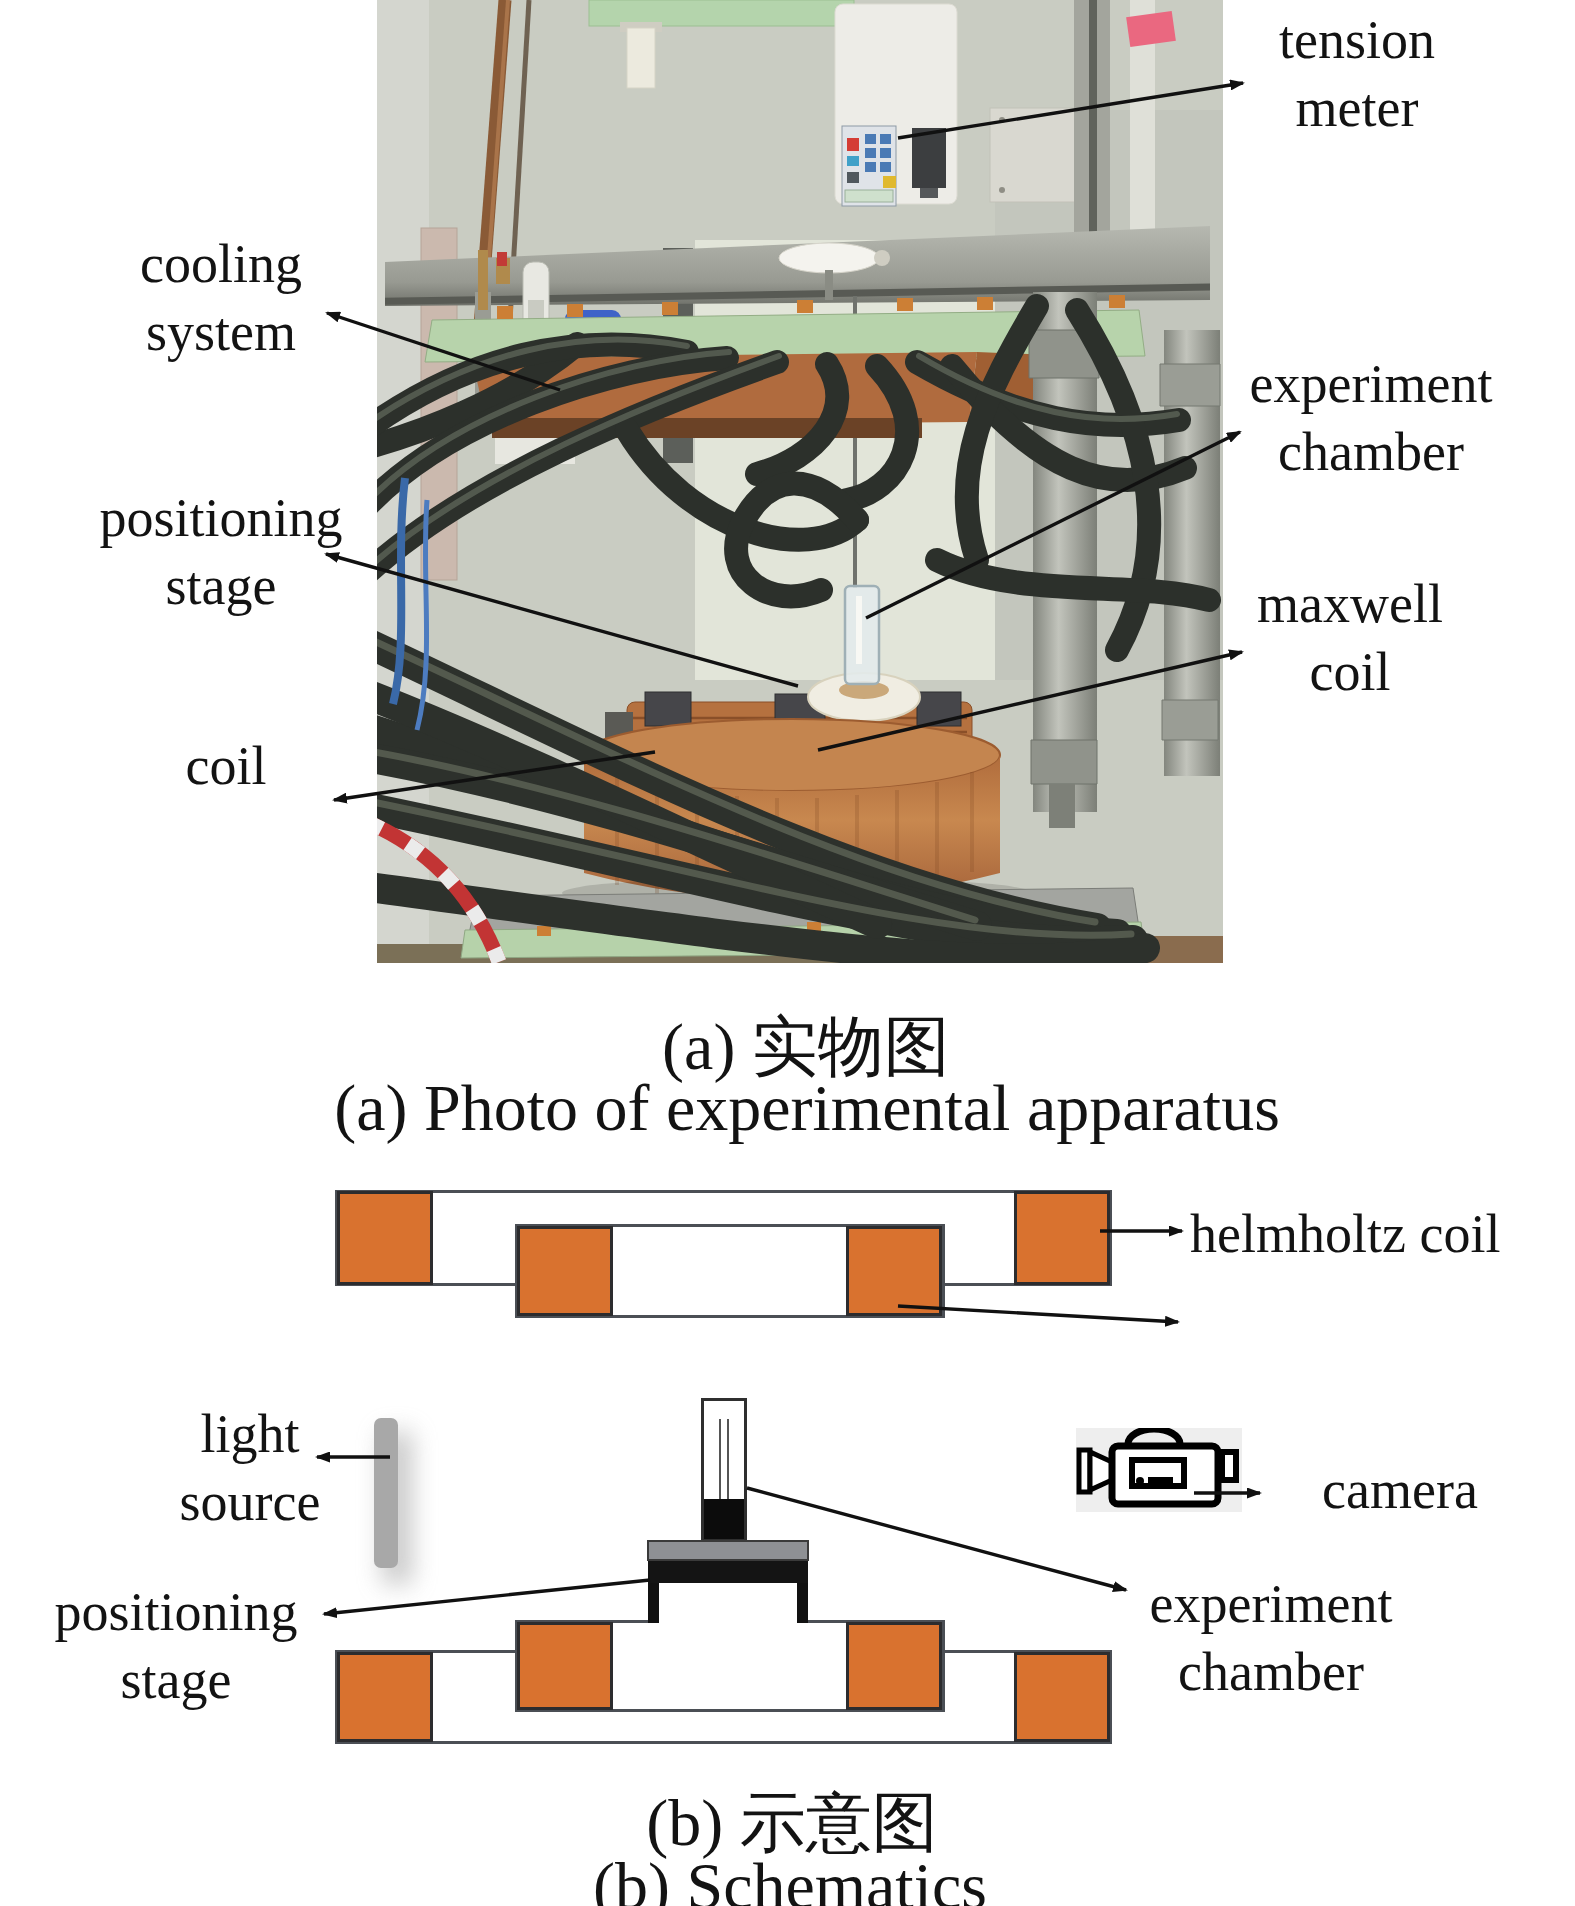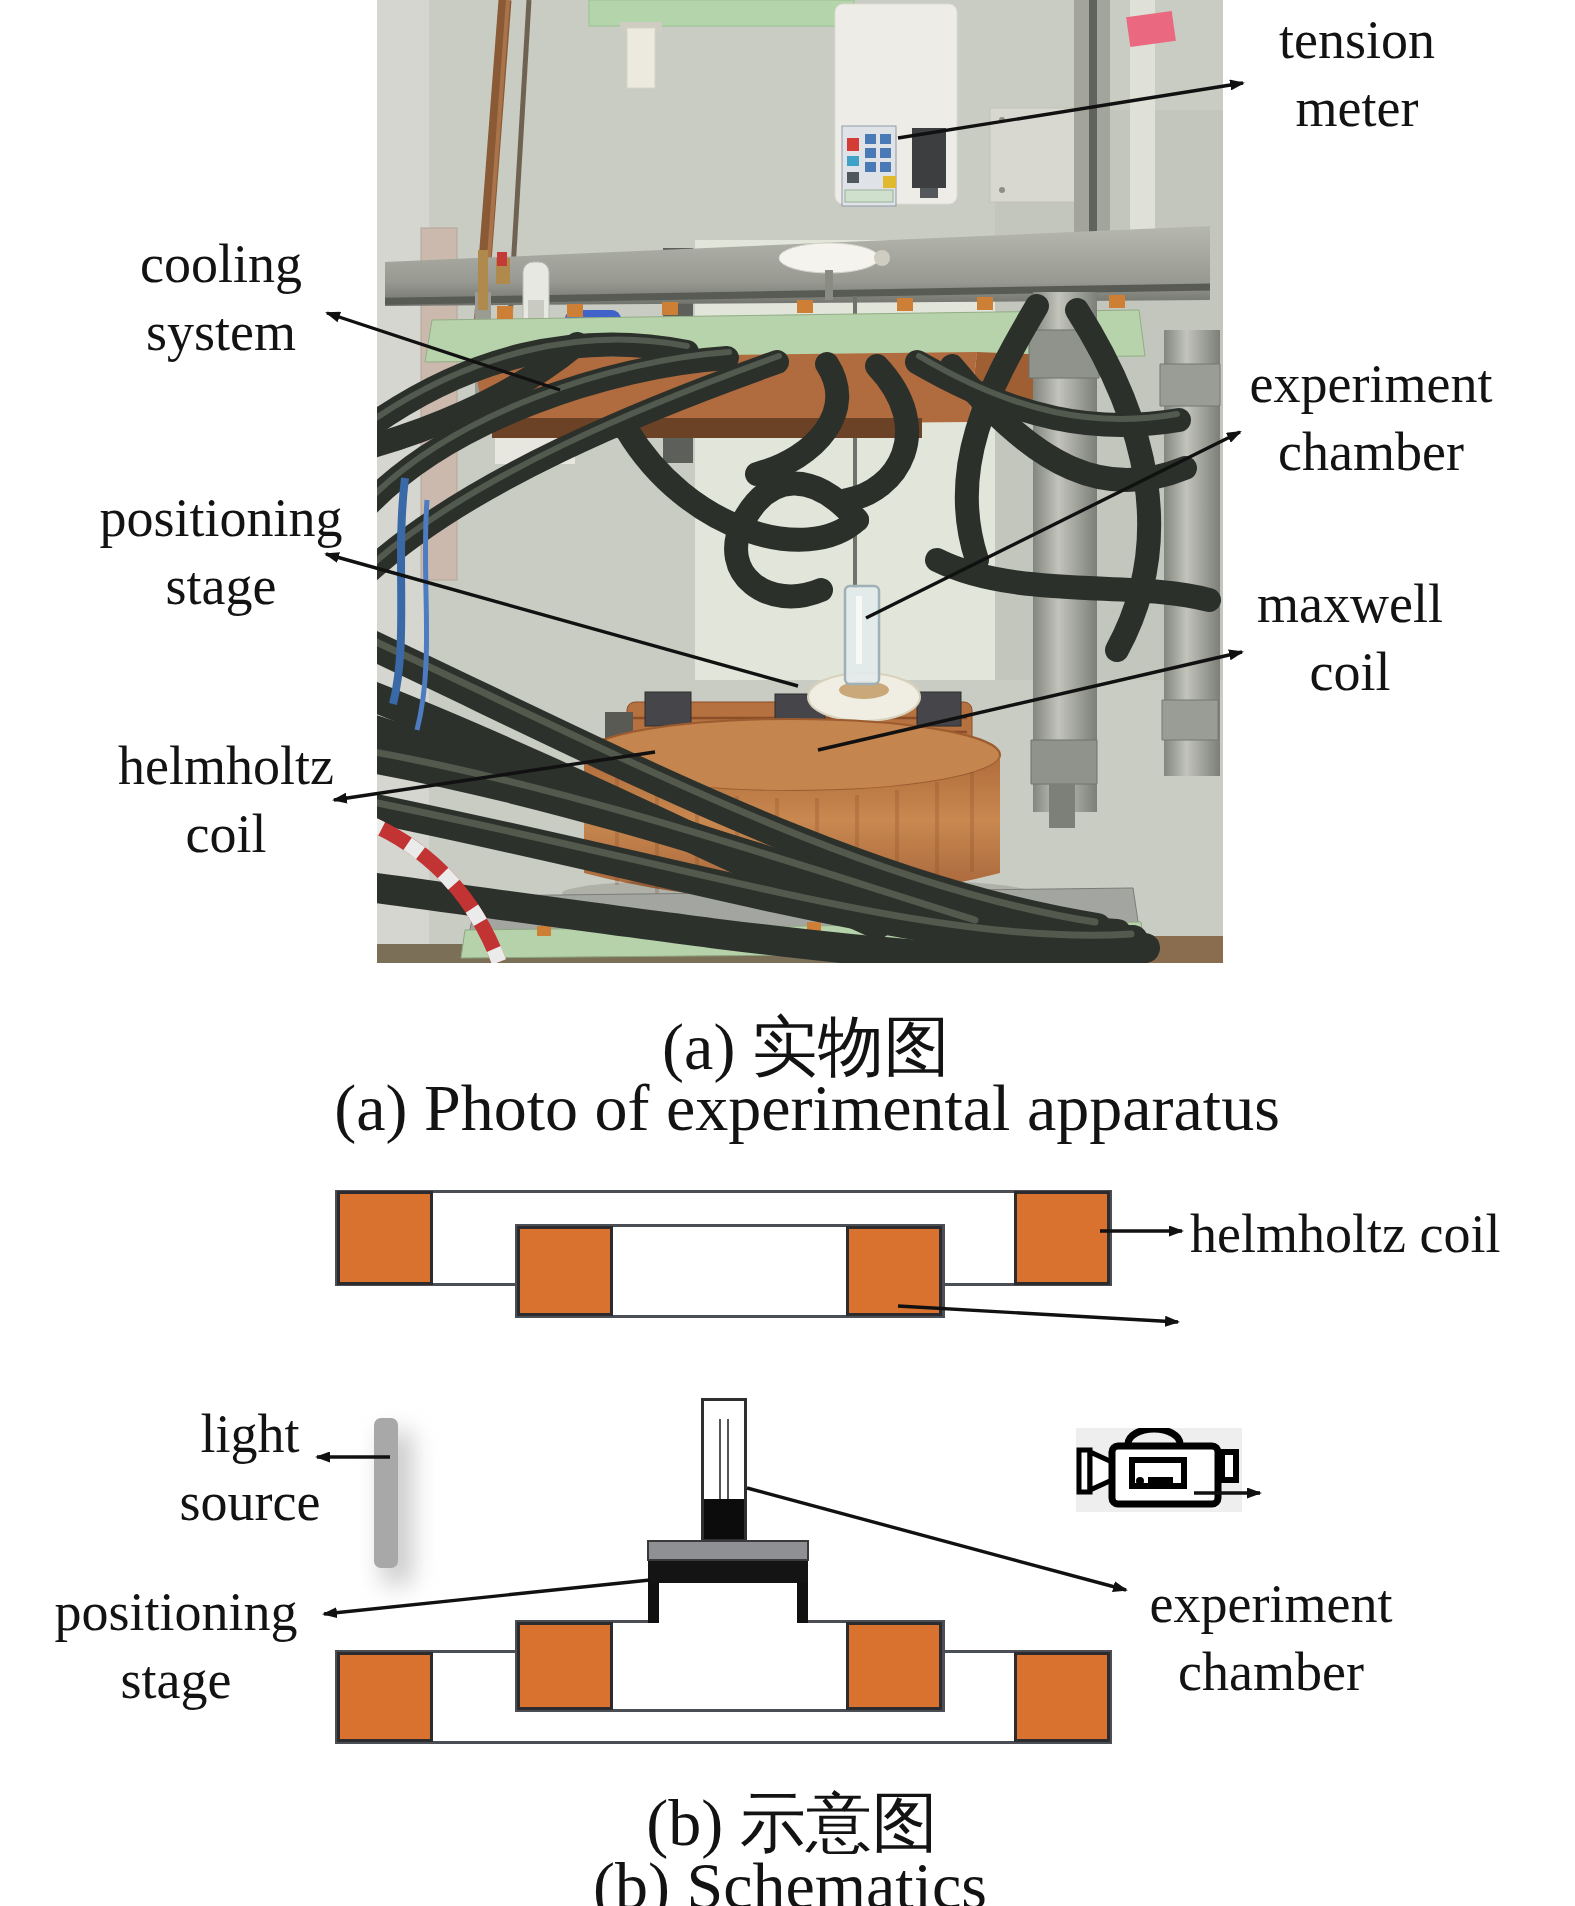--- a/index.html
+++ b/index.html
@@ -251,21 +251,20 @@
   </div>
   <div class="lbl z6" style="left:221px;top:230px">
     <div>cooling</div>
     <div>system</div>
   </div>
   <div class="lbl z6" style="left:221px;top:484px">
     <div>positioning</div>
     <div>stage</div>
   </div>
   <div class="lbl z6" style="left:226px;top:732px">
-    <div>helmholtz</div>
     <div>coil</div>
   </div>
   <div class="lbl z6" style="left:1371px;top:350px">
     <div>experiment</div>
     <div>chamber</div>
   </div>
   <div class="lbl z6" style="left:1350px;top:570px">
     <div>maxwell</div>
     <div>coil</div>
   </div>
@@ -315,20 +314,21 @@
   <div class="lbl left-align z6" style="left:1190px;top:1200px">helmholtz coil</div>
   <div class="lbl z6" style="left:250px;top:1400px">
     <div>light</div>
     <div>source</div>
   </div>
   <div class="lbl z6" style="left:176px;top:1578px">
     <div>positioning</div>
     <div>stage</div>
   </div>
   <div class="lbl z6" style="left:1400px;top:1456px">
+    <div>camera</div>
   </div>
   <div class="lbl z6" style="left:1271px;top:1570px">
     <div>experiment</div>
     <div>chamber</div>
   </div>
 
   <div class="cap z6" style="left:792px;top:1778px">(b) 示意图</div>
   <div class="cap z6" style="left:790px;top:1848px">(b) Schematics</div>
 
   <svg class="overlay" width="1575" height="1906" viewBox="0 0 1575 1906">

